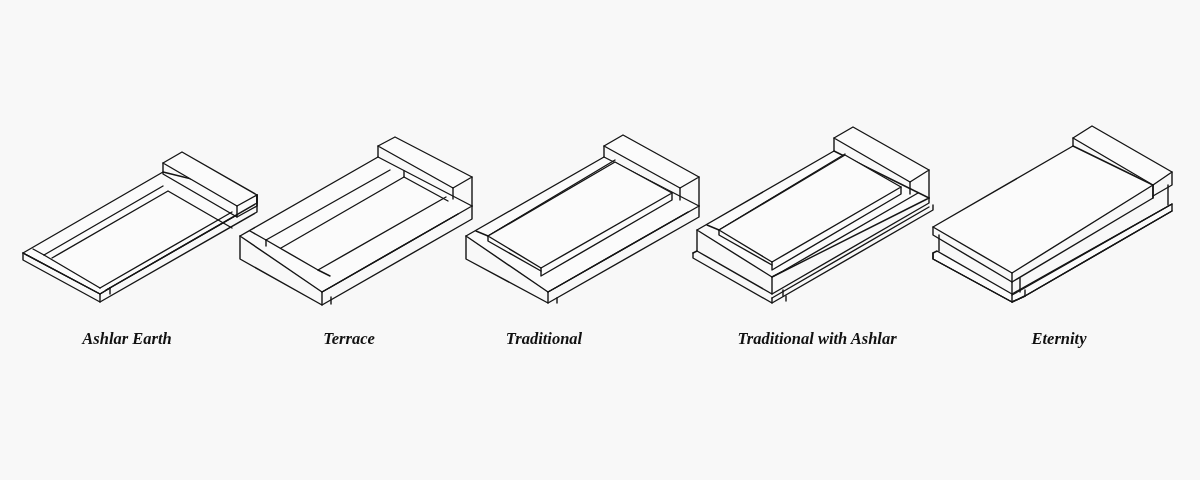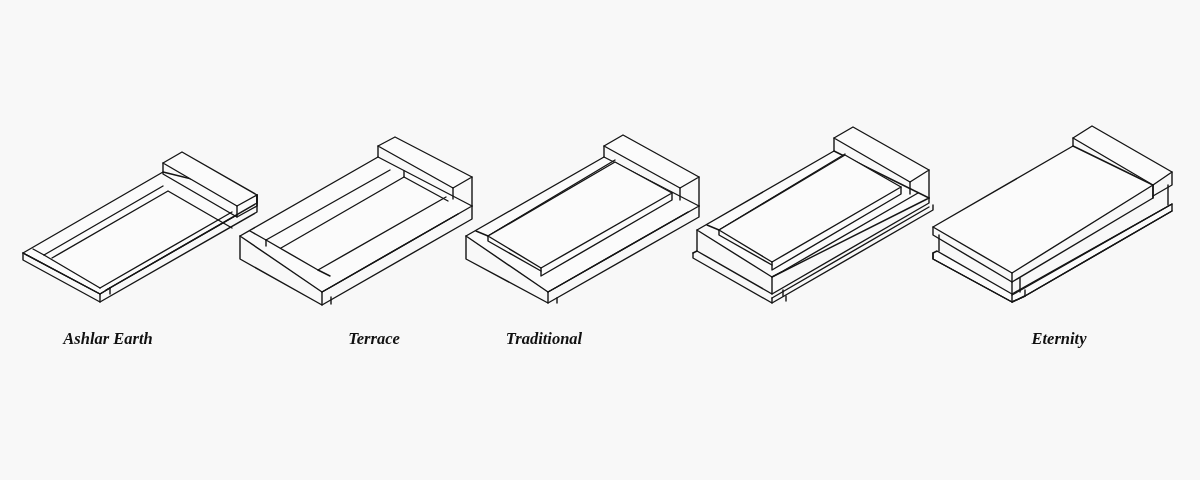--- a/index.html
+++ b/index.html
@@ -132,17 +132,18 @@
       <polyline points="933,227 933,235 1012,282 1012,273"></polyline>
       <polyline points="1012,282 1153,198 1153,185"></polyline>
 
       <polygon class="face" points="1073,138 1092,126 1172,172 1153,185"></polygon>
       <polyline points="1073,138 1073,146"></polyline>
       <polyline points="1153,185 1153,198"></polyline>
       <polyline points="1172,172 1172,185 1153,196"></polyline>
     </g>
   </svg>
 
-  <div class="label" style="left:108px;">Ashlar Earth</div>
-  <div class="label" style="left:374px;">Terrace</div>
+  <div class="label" style="left:127px;">Ashlar Earth</div>
+  <div class="label" style="left:349px;">Terrace</div>
   <div class="label" style="left:544px;">Traditional</div>
+  <div class="label" style="left:817px;">Traditional with Ashlar</div>
   <div class="label" style="left:1059px;">Eternity</div>
 </div>
 
 </body></html>

